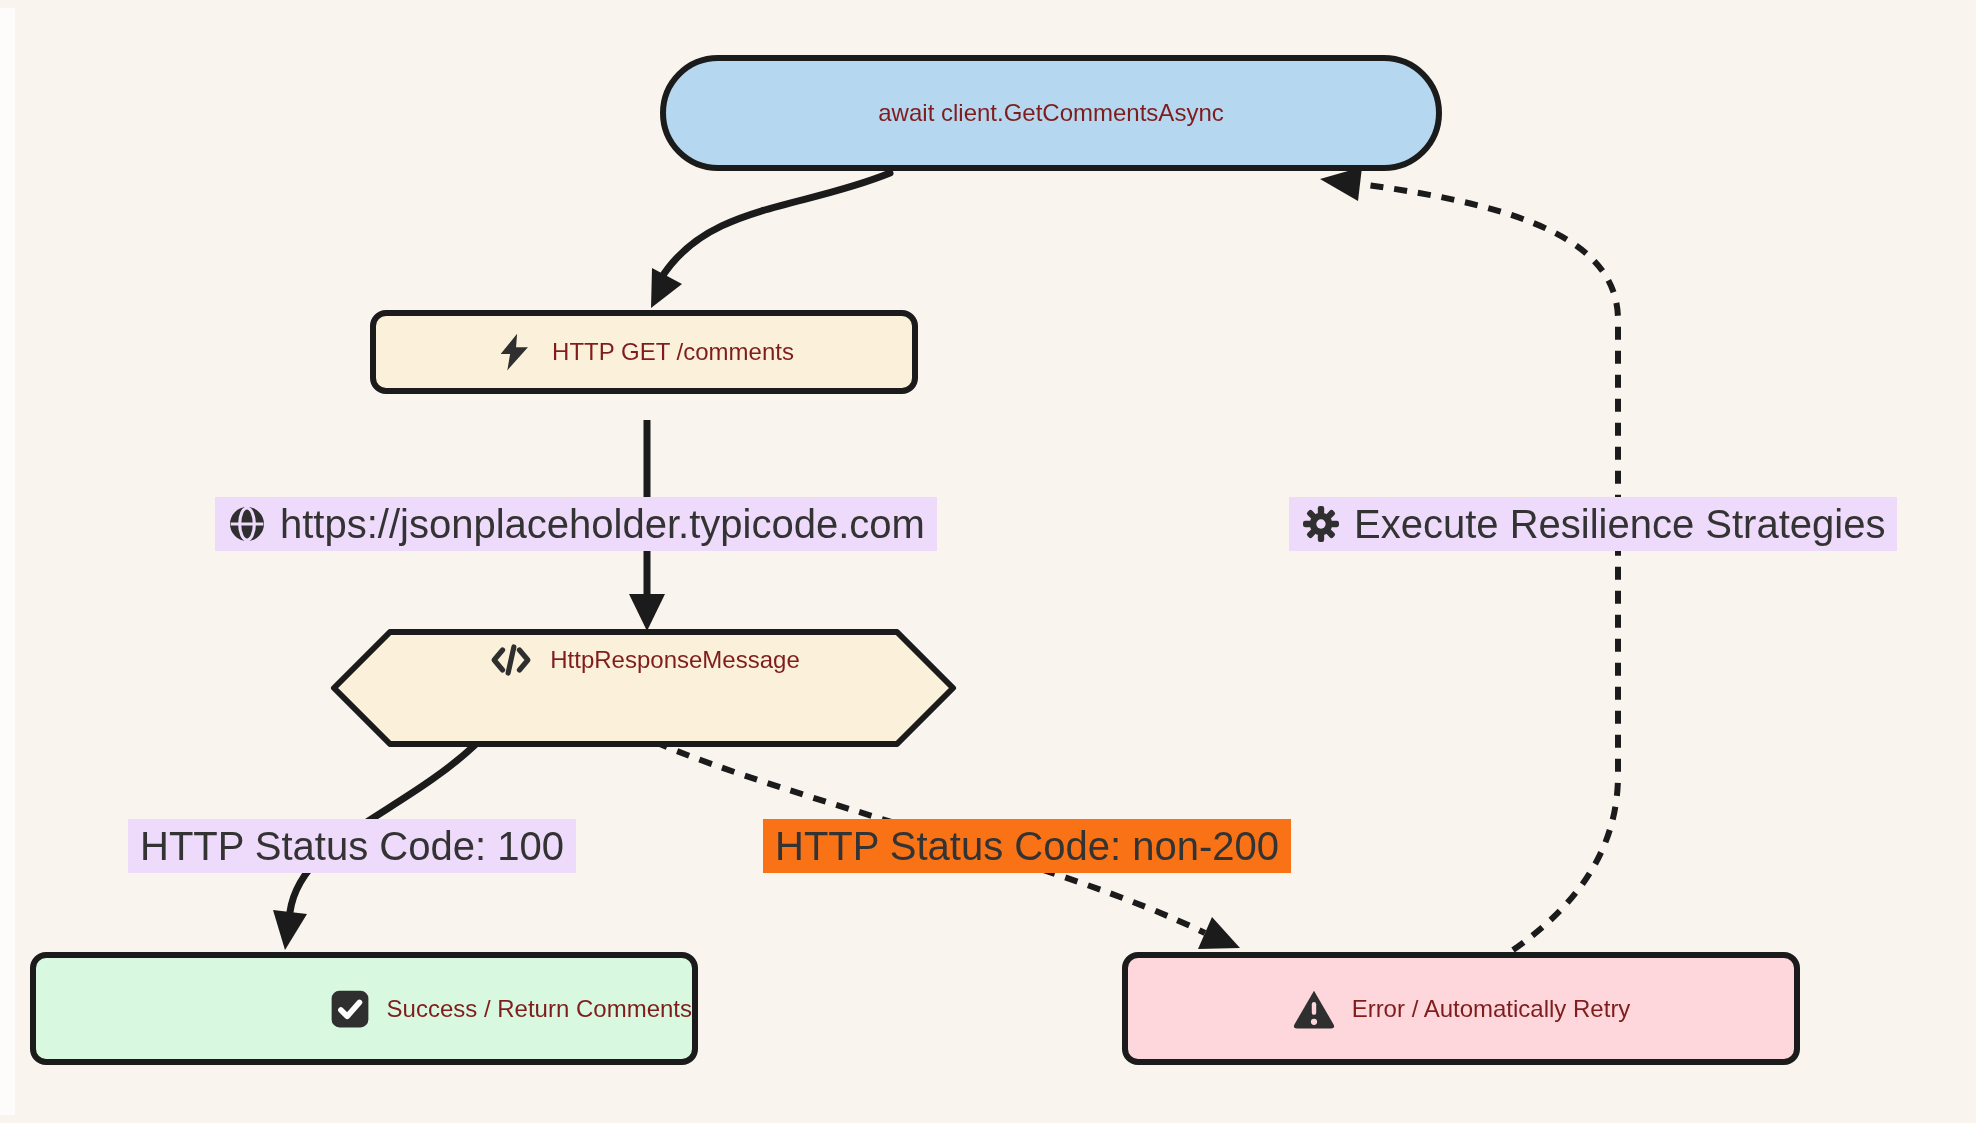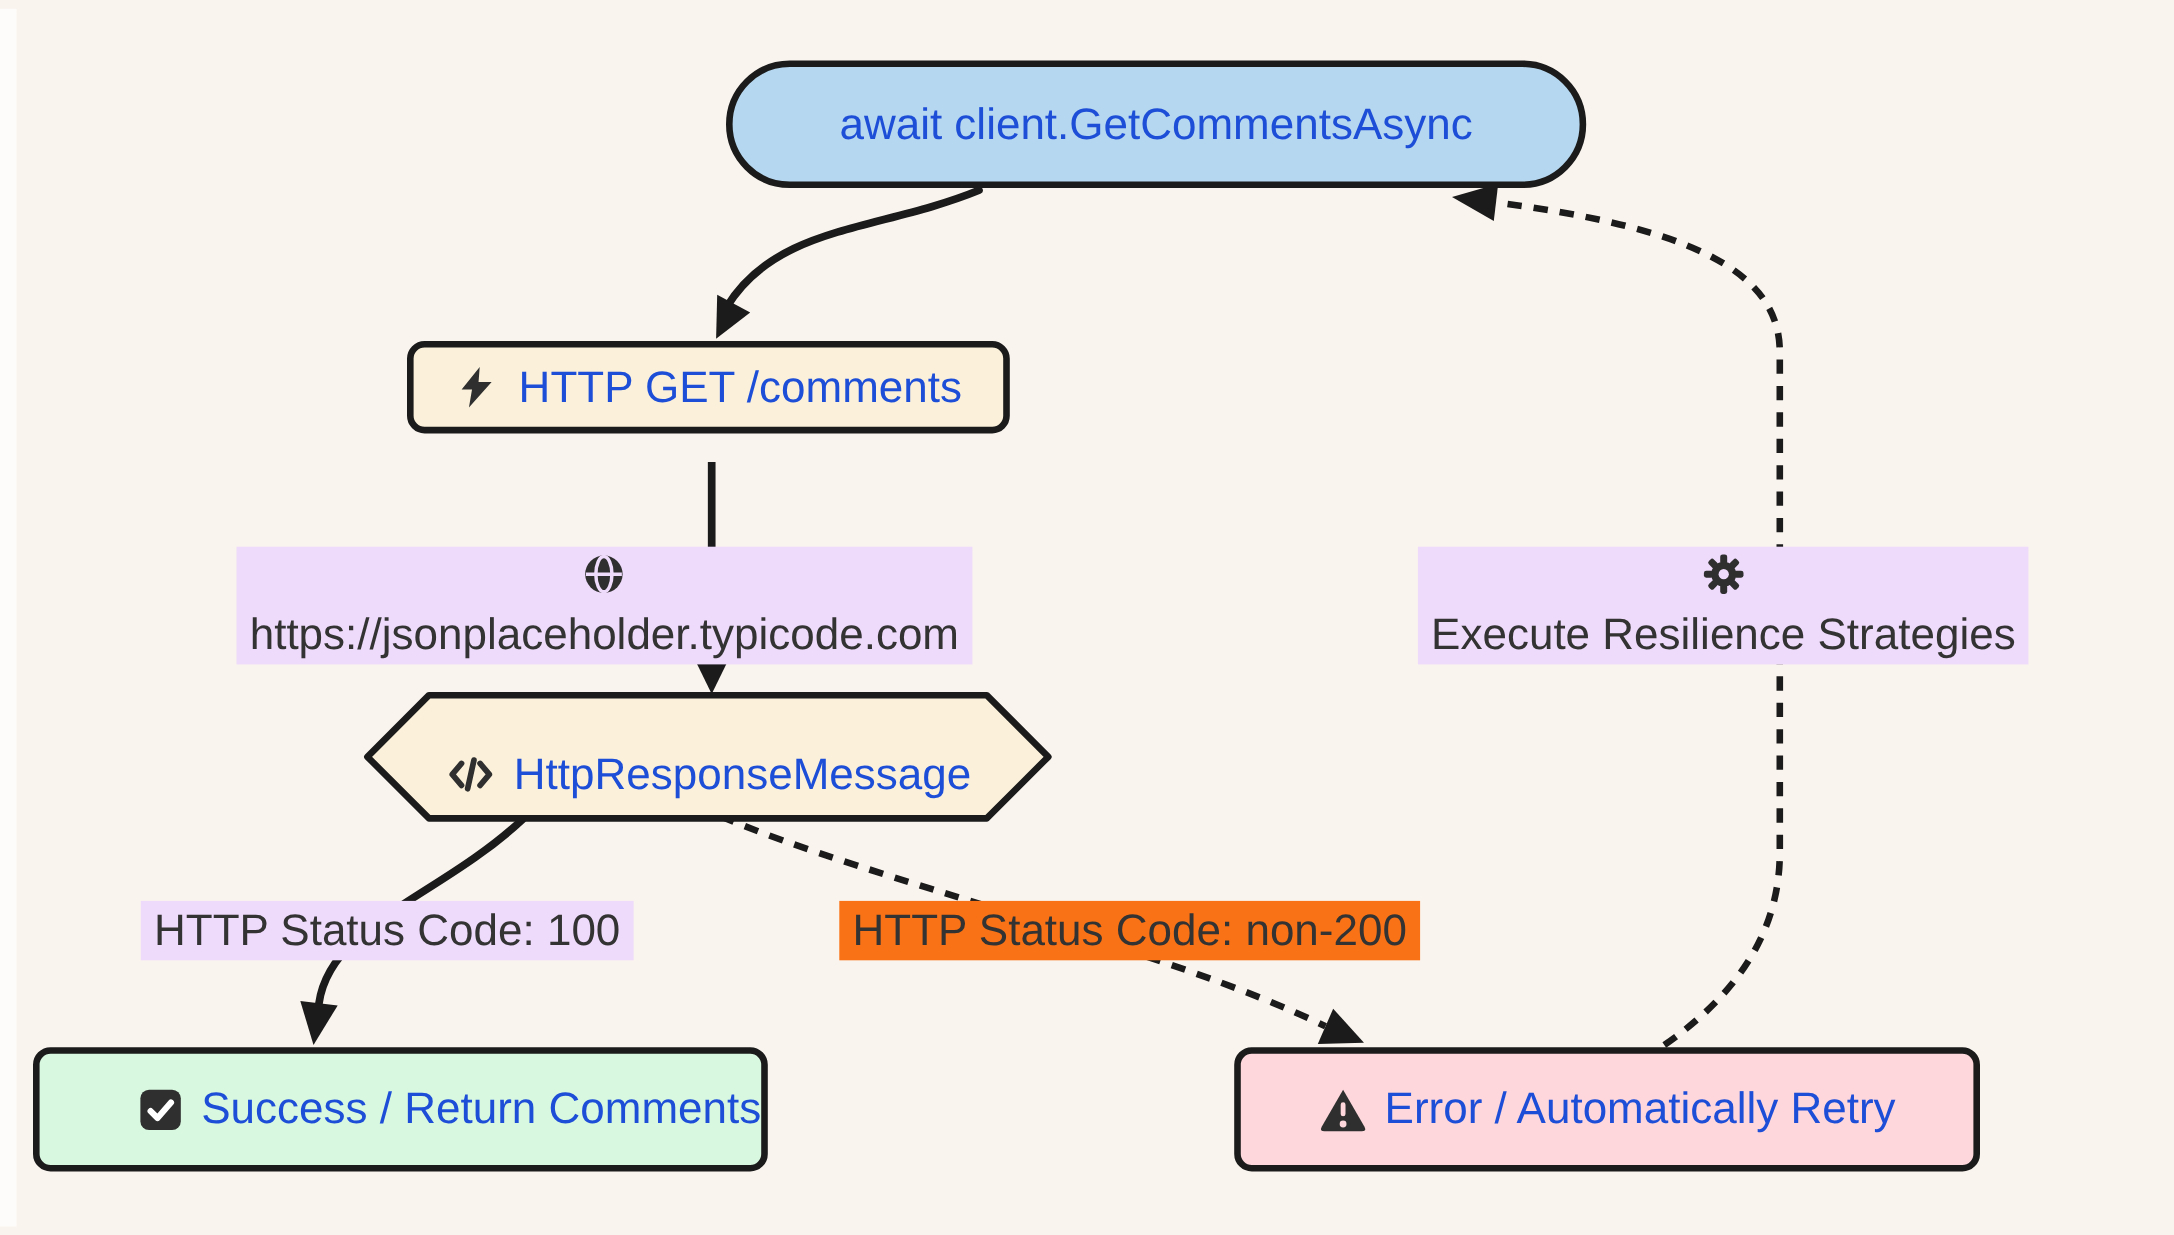--- a/index.html
+++ b/index.html
@@ -8,37 +8,36 @@
     width:1976px;height:1123px;
     overflow:hidden;
     font-family:"Liberation Sans","DejaVu Sans",sans-serif;
     color:#333;
   }
   #edge-layer{position:absolute;left:0;top:0;z-index:1;}
   .node{
     position:absolute;z-index:2;
     display:flex;align-items:center;justify-content:center;
     gap:16px;
-    font-size:40px;color:#1d4ed8;white-space:nowrap;
+    font-size:24px;color:#7f1d1d;white-space:nowrap;
     box-sizing:border-box;
     border:6px solid #1b1b1b;
   }
   .node .nicon{flex:0 0 auto;display:block;}
   .stadium{border-radius:60px;}
   .rect{border-radius:16px;}
   .hex-text{
     position:absolute;z-index:2;border:none;background:transparent!important;
   }
   .edge-label{
     position:absolute;z-index:3;
     display:inline-flex;align-items:center;gap:13px;
     font-size:40px;color:#333;white-space:nowrap;
     padding:5px 12px;
     line-height:1.1;
-    flex-direction:column;
   }
   .left-strip{
     position:absolute;left:0;top:8px;width:15px;height:1107px;
     background:rgba(255,255,255,.7);z-index:0;
   }
 </style>
 </head>
 <body>
 
 <div id="canvas" style="background-color: rgb(250, 244, 238);">
@@ -69,21 +68,21 @@
     <span>await client.GetCommentsAsync</span>
   </div>
 
   <div class="node rect" style="left: 370px; top: 310px; width: 548px; height: 84px; background-color: rgb(251, 241, 218);">
     <svg class="nicon" width="42" height="42" viewBox="0 0 24 24">
       <path d="M13.2 1.5 L3.8 13.2 H9.2 L7.6 22.5 L19.4 9.3 H12.6 Z" fill="#2f2f2f"></path>
     </svg>
     <span>HTTP GET /comments</span>
   </div>
 
-  <div class="node hex-text" style="left:334px;top:648px;width:620px;height:112px;">
+  <div class="node hex-text" style="left:334px;top:604px;width:620px;height:112px;">
     <svg class="nicon" width="46" height="46" viewBox="0 0 24 24" fill="none" stroke="#2f2f2f" stroke-width="2.7" stroke-linecap="round" stroke-linejoin="round">
       <polyline points="7.6,6.8 3.2,12 7.6,17.2"></polyline>
       <polyline points="16.4,6.8 20.8,12 16.4,17.2"></polyline>
       <line x1="13.5" y1="5.2" x2="10.5" y2="18.8"></line>
     </svg>
     <span>HttpResponseMessage</span>
   </div>
 
   <div class="node rect" style="left: 30px; top: 952px; width: 668px; height: 113px; background-color: rgb(217, 248, 224); justify-content: flex-end;">
     <svg class="nicon" width="42" height="42" viewBox="0 0 24 24">

